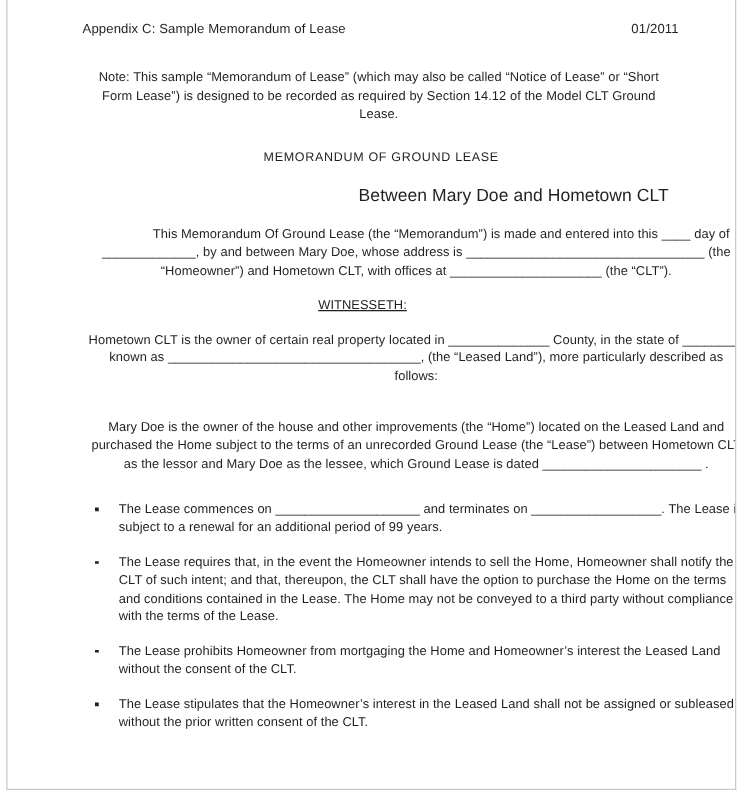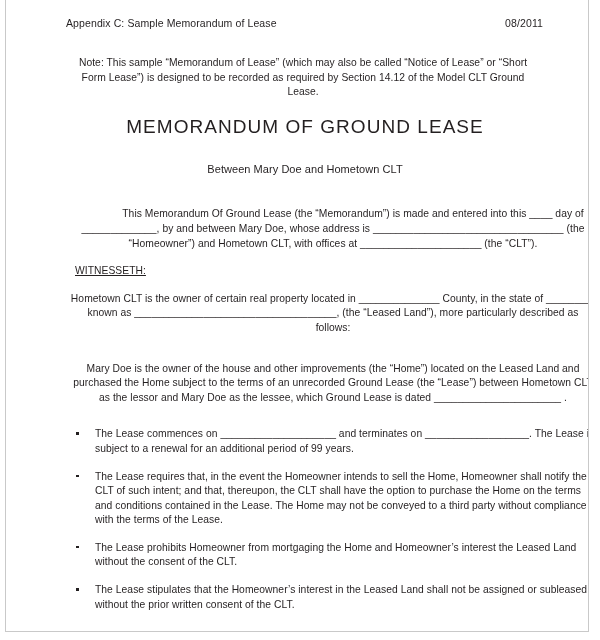--- a/index.html
+++ b/index.html
@@ -77,40 +77,40 @@
     width: 468px;
   }
 
   .spacer-lg { height: 18px; }
   .spacer-md { height: 13px; }
   .spacer-sm { height: 9px; }
 
   h1.doc-title {
     margin: 0;
     padding: 0;
-    font-size: 19px;
+    font-size: 10px;
     font-weight: normal;
     letter-spacing: 0.055em;
     text-align: center;
     width: 460px;
     margin-left: 6px;
     line-height: 18px;
   }
 
   p.subtitle {
-    margin: 13px;
-    text-align: center;
+    margin: 0;
+    text-align: right;
     width: 460px;
     margin-left: 6px;
-    font-size: 11px;
+    font-size: 14px;
   }
 
   p.witnesseth {
     margin: 0;
-    text-align: left;
+    text-align: center;
     width: 430px;
     margin-left: 6px;
     font-size: 10.3px;
   }
   p.witnesseth span.u { text-decoration: underline; }
 
   p.para-indent {
     text-indent: 40px;
     width: 528px;
   }
@@ -150,21 +150,21 @@
   }
 </style>
 </head>
 <body>
 
 <div id="page">
   <div id="sheet">
 
     <div class="doc-header">
       <span class="h-title">Appendix C: Sample Memorandum of Lease</span>
-      <span class="h-date">08/2011</span>
+      <span class="h-date">01/2011</span>
     </div>
 
     <div class="body-col">
 
       <p class="blk note">Note: This sample “Memorandum of Lease” (which may also be called “Notice of Lease” or “Short Form Lease”) is designed to be recorded as required by Section 14.12 of the Model CLT Ground Lease.</p>
 
       <div class="spacer-lg"></div>
 
       <h1 class="doc-title">MEMORANDUM OF GROUND LEASE</h1>
 

